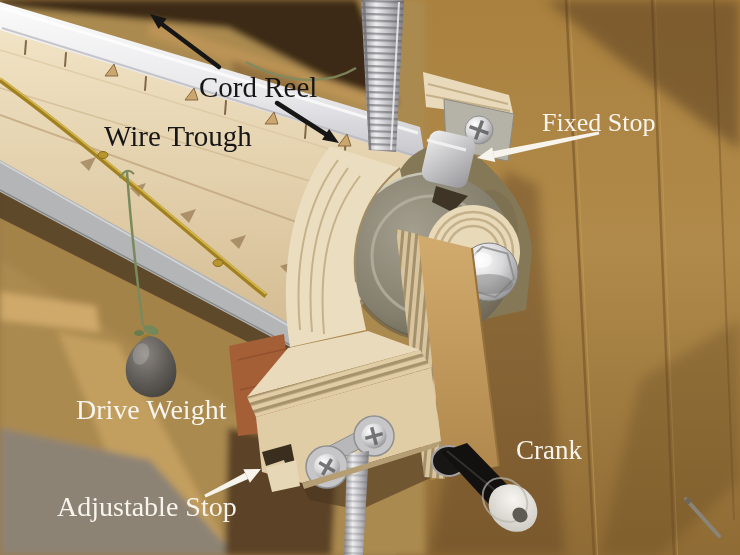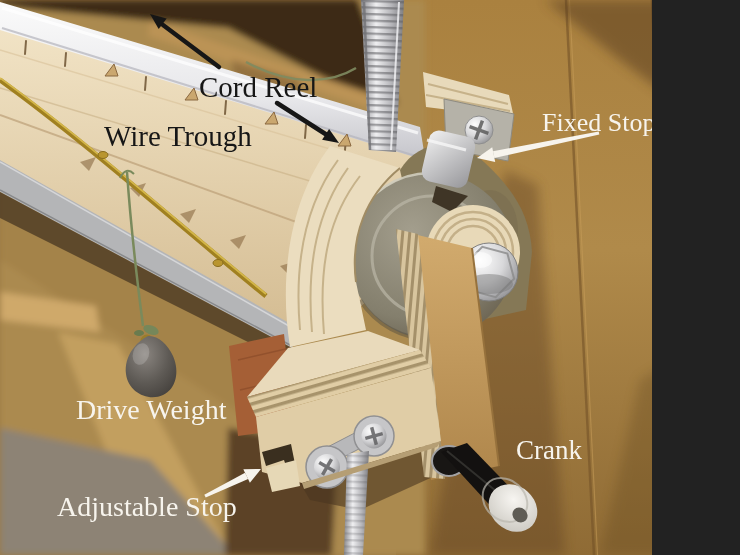--- a/index.html
+++ b/index.html
@@ -1,17 +1,17 @@
 <!DOCTYPE html>
 <html><head>
 <meta charset="utf-8">
 <style>
   html,body{margin:0;padding:0;background:#222;}
   .stage{
-    position:relative;width:652px;height:555px;overflow:hidden;
+    position:relative;width:740px;height:555px;overflow:hidden;
     font-family:"Liberation Serif", serif;
   }
   svg{display:block;}
   text{font-family:"Liberation Serif", serif;}
 </style>
 </head>
 <body>
 
 <div class="stage">
 <svg viewBox="0 0 740 555" width="740" height="555">

